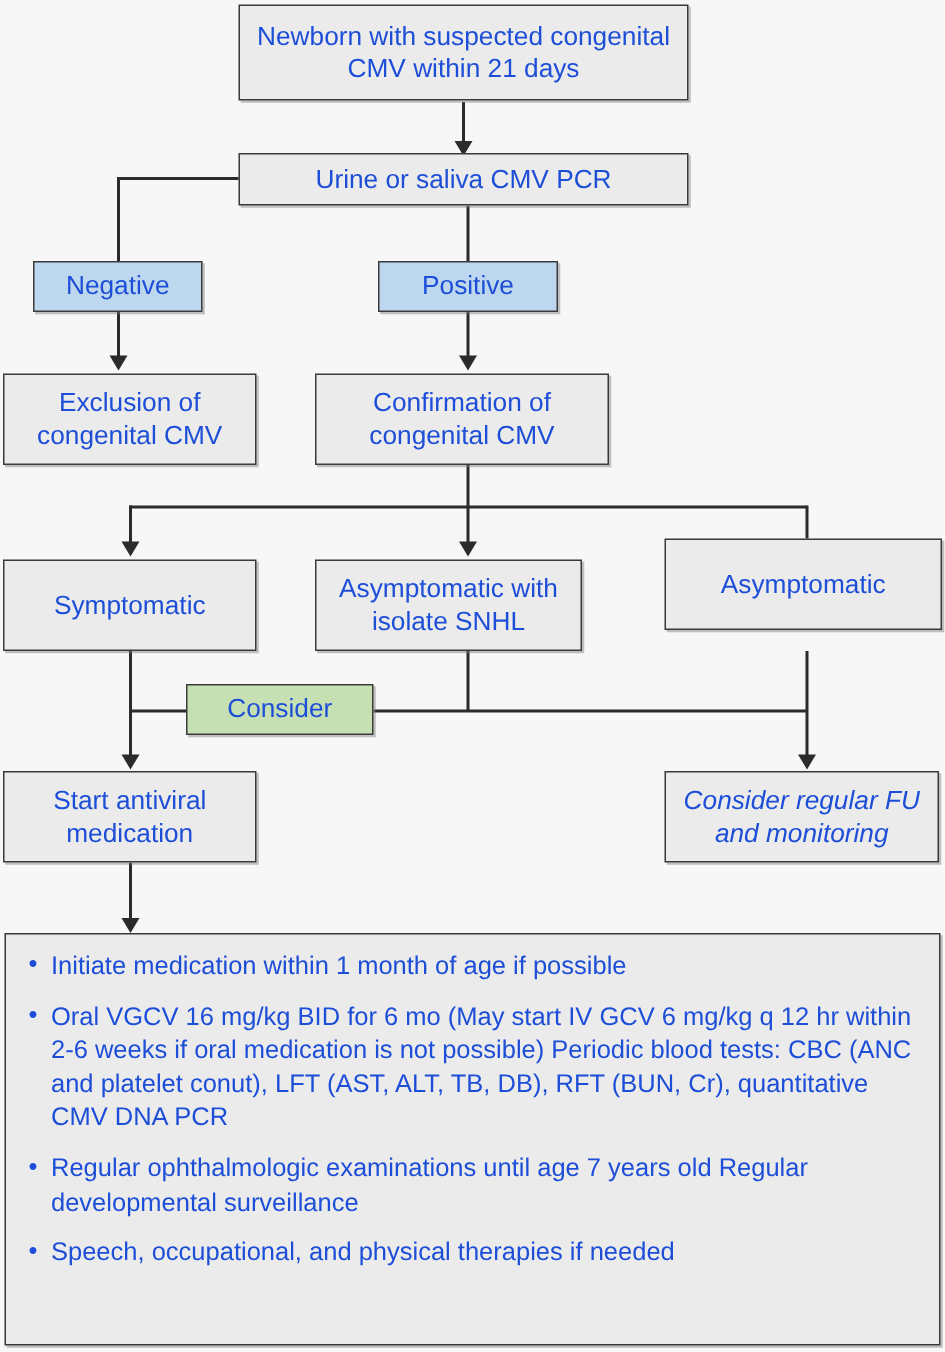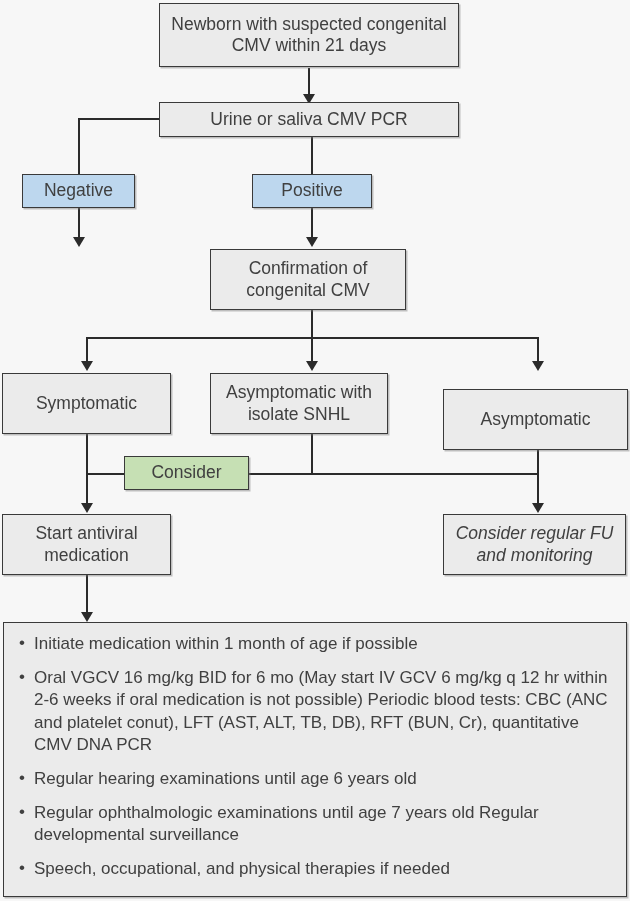--- a/index.html
+++ b/index.html
@@ -13,21 +13,21 @@
     height: 901px;
     background: #f7f7f7;
     font-family: "Liberation Sans", sans-serif;
     overflow: hidden;
   }
   .node {
     position: absolute;
     box-sizing: border-box;
     border: 1.5px solid #3a3a3a;
     background: #ebebeb;
-    color: #404040;
+    color: #1d4ed8;
     display: flex;
     align-items: center;
     justify-content: center;
     text-align: center;
     line-height: 1.22;
     font-size: 17.5px;
     padding: 2px 6px;
     box-shadow: 1.5px 1.5px 0 rgba(120,120,120,0.45);
   }
   .node.blue { background: #bdd7ee; }
@@ -116,38 +116,38 @@
   <div class="arrow" style="left:81px; top:612px;"></div>
 
   <div class="node" style="left:159px; top:3px; width:300px; height:64px;">Newborn with suspected congenital CMV within 21 days</div>
 
   <div class="node" style="left:159px; top:102px; width:300px; height:35px;">Urine or saliva CMV PCR</div>
 
   <div class="node blue" style="left:22px; top:174px; width:113px; height:34px;">Negative</div>
 
   <div class="node blue" style="left:252px; top:174px; width:120px; height:34px;">Positive</div>
 
+  <div class="node" style="left:2px; top:249px; width:169px; height:61px;">Exclusion of congenital CMV</div>
 
   <div class="node" style="left:210px; top:249px; width:196px; height:61px;">Confirmation of congenital CMV</div>
 
   <div class="node" style="left:2px; top:373px; width:169px; height:61px;">Symptomatic</div>
 
   <div class="node" style="left:210px; top:373px; width:178px; height:61px;">Asymptomatic with isolate SNHL</div>
 
-  <div class="node" style="left:443px; top:389px; width:185px; height:61px;">Asymptomatic</div>
+  <div class="node" style="left:443px; top:359px; width:185px; height:61px;">Asymptomatic</div>
 
   <div class="node green" style="left:124px; top:456px; width:125px; height:34px;">Consider</div>
 
   <div class="node" style="left:2px; top:514px; width:169px; height:61px;">Start antiviral medication</div>
 
   <div class="node" style="left:443px; top:514px; width:183px; height:61px;font-style:italic;">Consider regular FU and monitoring</div>
 
   <div class="node info" style="left:3px; top:622px; width:624px; height:275px;">
     <ul class="info-list">
       <li>Initiate medication within 1 month of age if possible</li>
       <li>Oral VGCV 16 mg/kg BID for 6 mo (May start IV GCV 6 mg/kg q 12 hr within 2-6 weeks if oral medication is not possible) Periodic blood tests: CBC (ANC and platelet conut), LFT (AST, ALT, TB, DB), RFT (BUN, Cr), quantitative CMV DNA PCR</li>
-      <li>Regular hearing examinations until age 6 years old</li>
       <li>Regular ophthalmologic examinations until age 7 years old Regular developmental surveillance</li>
       <li>Speech, occupational, and physical therapies if needed</li>
     </ul>
   </div>
 
 </div>
 
 </body></html>

